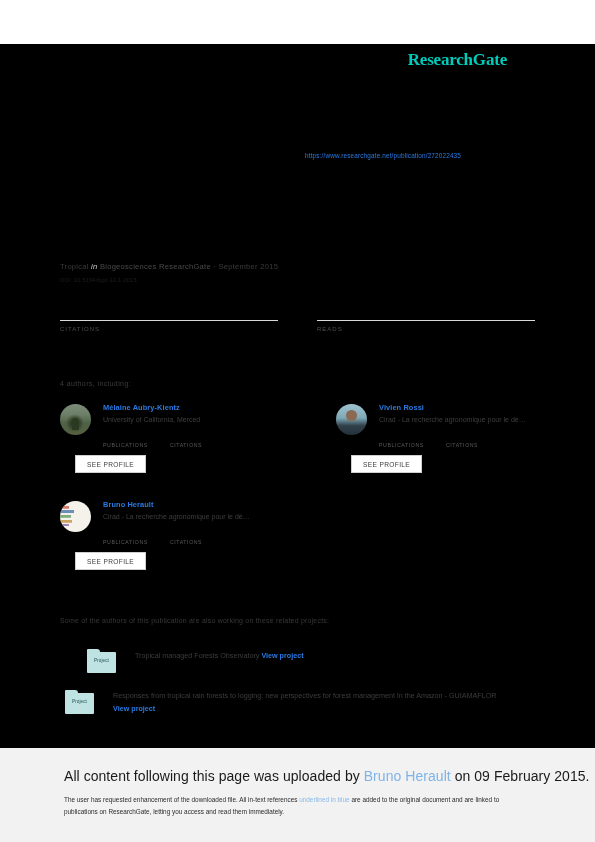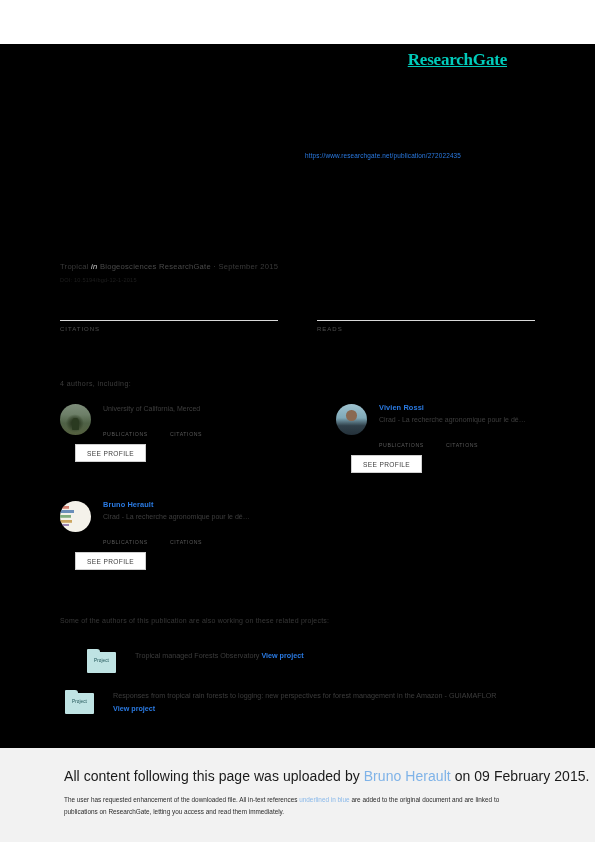--- a/index.html
+++ b/index.html
@@ -37,21 +37,20 @@
   .brand {
     position: absolute;
     right: 88px;
     top: 6px;
     color: #00ccbb;
     font-family: "Liberation Serif", serif;
     font-weight: bold;
     font-size: 17px;
     letter-spacing: -0.2px;
     white-space: nowrap;
-    text-decoration: underline;
   }
 
   
   .pub-url {
     position: absolute;
     left: 305px;
     top: 108px;
     color: #2a7ae2;
     font-size: 6.4px;
     letter-spacing: 0.15px;
@@ -368,20 +367,21 @@
     </div>
   </div>
 
   <div class="authors-intro">4 authors, including:</div>
 
   <div class="authors-grid">
 
     <div class="author-card pos-0">
       <div class="avatar avatar-forest"></div>
       <div class="author-body">
+        <div class="author-name">Mélaine Aubry-Kientz</div>
         <div class="author-affil">University of California, Merced</div>
         <div class="author-stats">
           <div class="stat">
             <div class="num"></div>
             <div class="cap">PUBLICATIONS</div>
           </div>
           <div class="stat">
             <div class="num"></div>
             <div class="cap">CITATIONS</div>
           </div>

